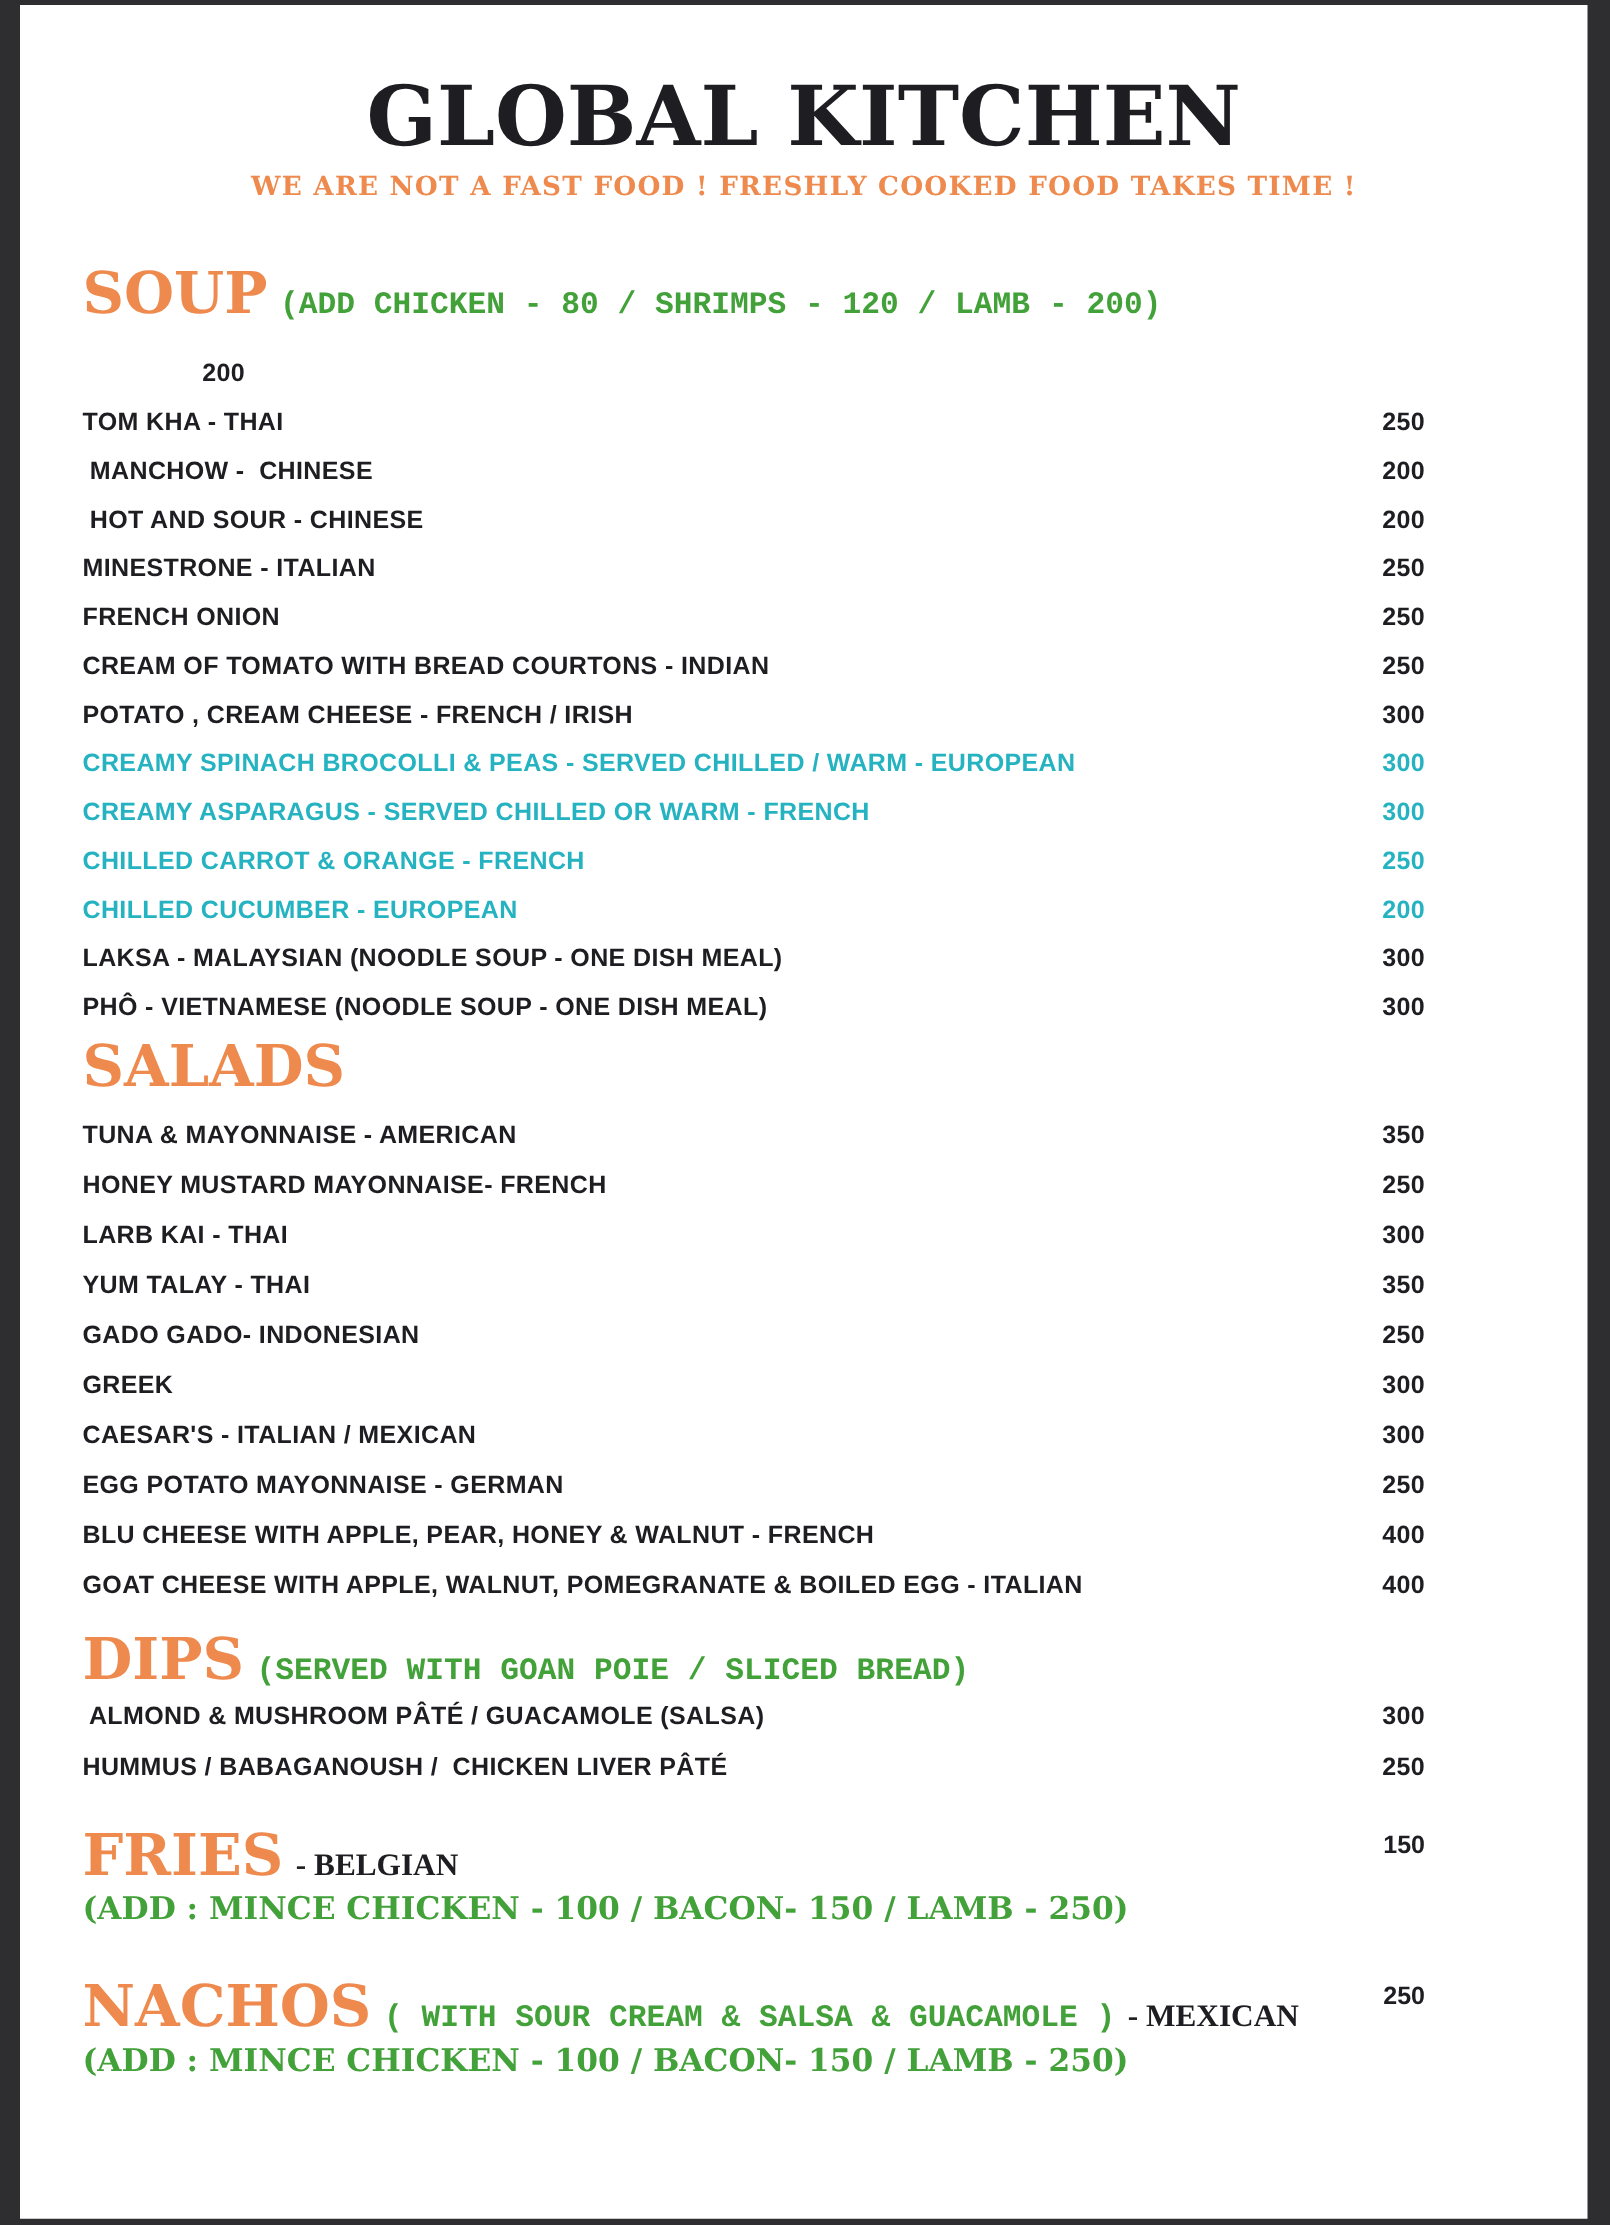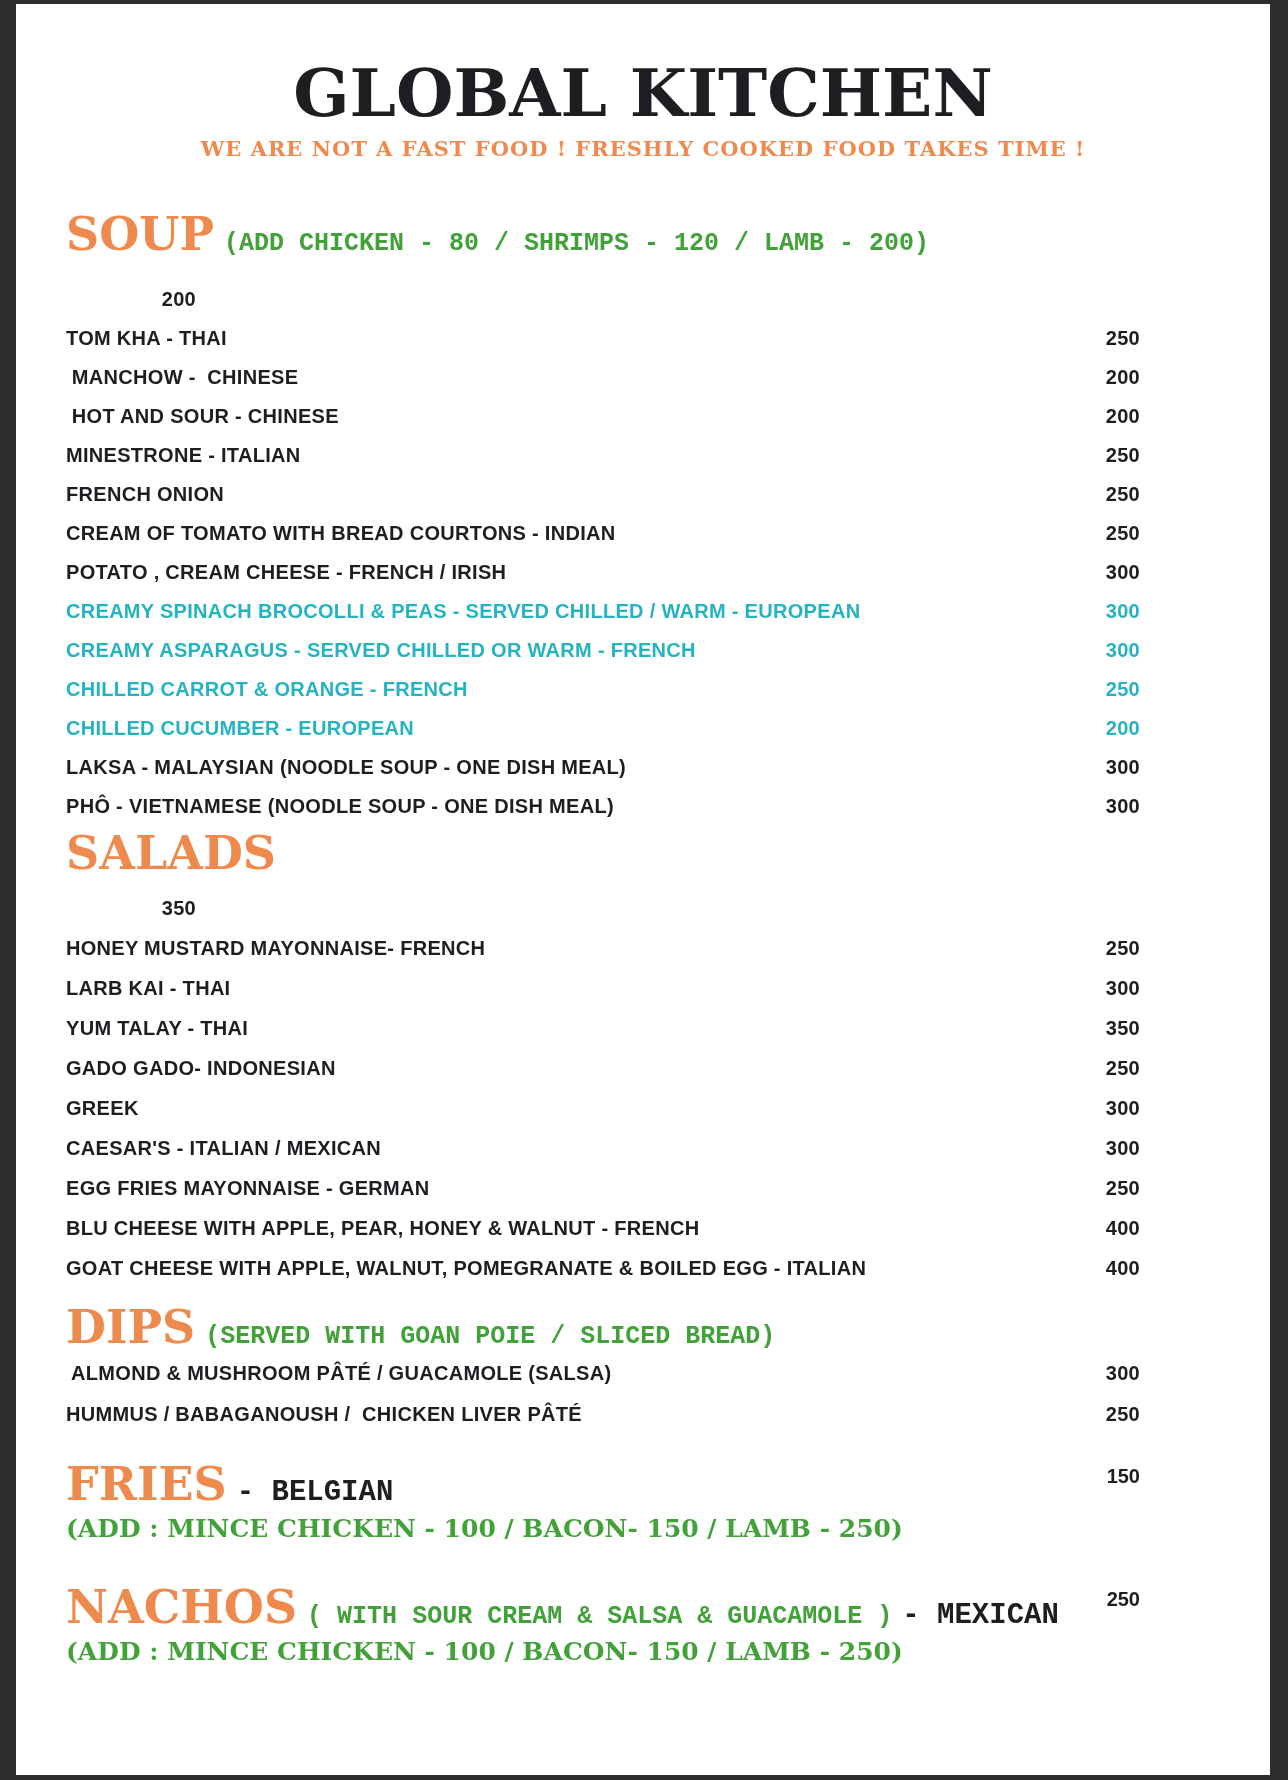--- a/index.html
+++ b/index.html
@@ -34,22 +34,22 @@
   .sec-head{ display:flex; align-items:baseline; gap:10px; margin:0; }
   .sec-name{
     font-family:"DejaVu Serif",serif;font-weight:700;
     font-size:46px;line-height:1;color:var(--orange,#ee8a4d);
   }
   .sec-sub{
     font-family:Liberation Mono, monospace;font-weight:700;
     font-size:25px;color:var(--green,#43a13a);white-space:pre;
   }
   .sec-suffix{
-    font-family:Liberation Mono, monospace;font-weight:700;
-    font-size:29px;color:var(--ink,#1d1d22);white-space:pre;
+    font-family:Liberation Serif, serif;font-weight:700;
+    font-size:25px;color:var(--ink,#1d1d22);white-space:pre;
   }
   .sec-note{
     font-family:"DejaVu Serif",serif;font-weight:700;
     font-size:25px;line-height:1.3;color:var(--green,#43a13a);
     margin-top:4px;white-space:pre;
   }
   .sec-price{
     position:absolute;right:0;top:4px;
     font-size:20px;font-weight:700;color:var(--ink,#1d1d22);
   }
@@ -140,20 +140,21 @@
             <span class="row-price">300</span>
           </div>
         </div>
       </section>
       <section class="section section-salads">
         <h2 class="sec-head">
           <span class="sec-name">SALADS</span>
         </h2>
         <div class="rows">
           <div class="row">
+            <span class="row-label">TUNA &amp; MAYONNAISE - AMERICAN</span>
             <span class="row-price">350</span>
           </div>
           <div class="row">
             <span class="row-label">HONEY MUSTARD MAYONNAISE- FRENCH</span>
             <span class="row-price">250</span>
           </div>
           <div class="row">
             <span class="row-label">LARB KAI - THAI</span>
             <span class="row-price">300</span>
           </div>
@@ -167,21 +168,21 @@
           </div>
           <div class="row">
             <span class="row-label">GREEK</span>
             <span class="row-price">300</span>
           </div>
           <div class="row">
             <span class="row-label">CAESAR'S - ITALIAN / MEXICAN</span>
             <span class="row-price">300</span>
           </div>
           <div class="row">
-            <span class="row-label">EGG FRIES MAYONNAISE - GERMAN</span>
+            <span class="row-label">EGG POTATO MAYONNAISE - GERMAN</span>
             <span class="row-price">250</span>
           </div>
           <div class="row">
             <span class="row-label">BLU CHEESE WITH APPLE, PEAR, HONEY &amp; WALNUT - FRENCH</span>
             <span class="row-price">400</span>
           </div>
           <div class="row">
             <span class="row-label">GOAT CHEESE WITH APPLE, WALNUT, POMEGRANATE &amp; BOILED EGG - ITALIAN</span>
             <span class="row-price">400</span>
           </div>

